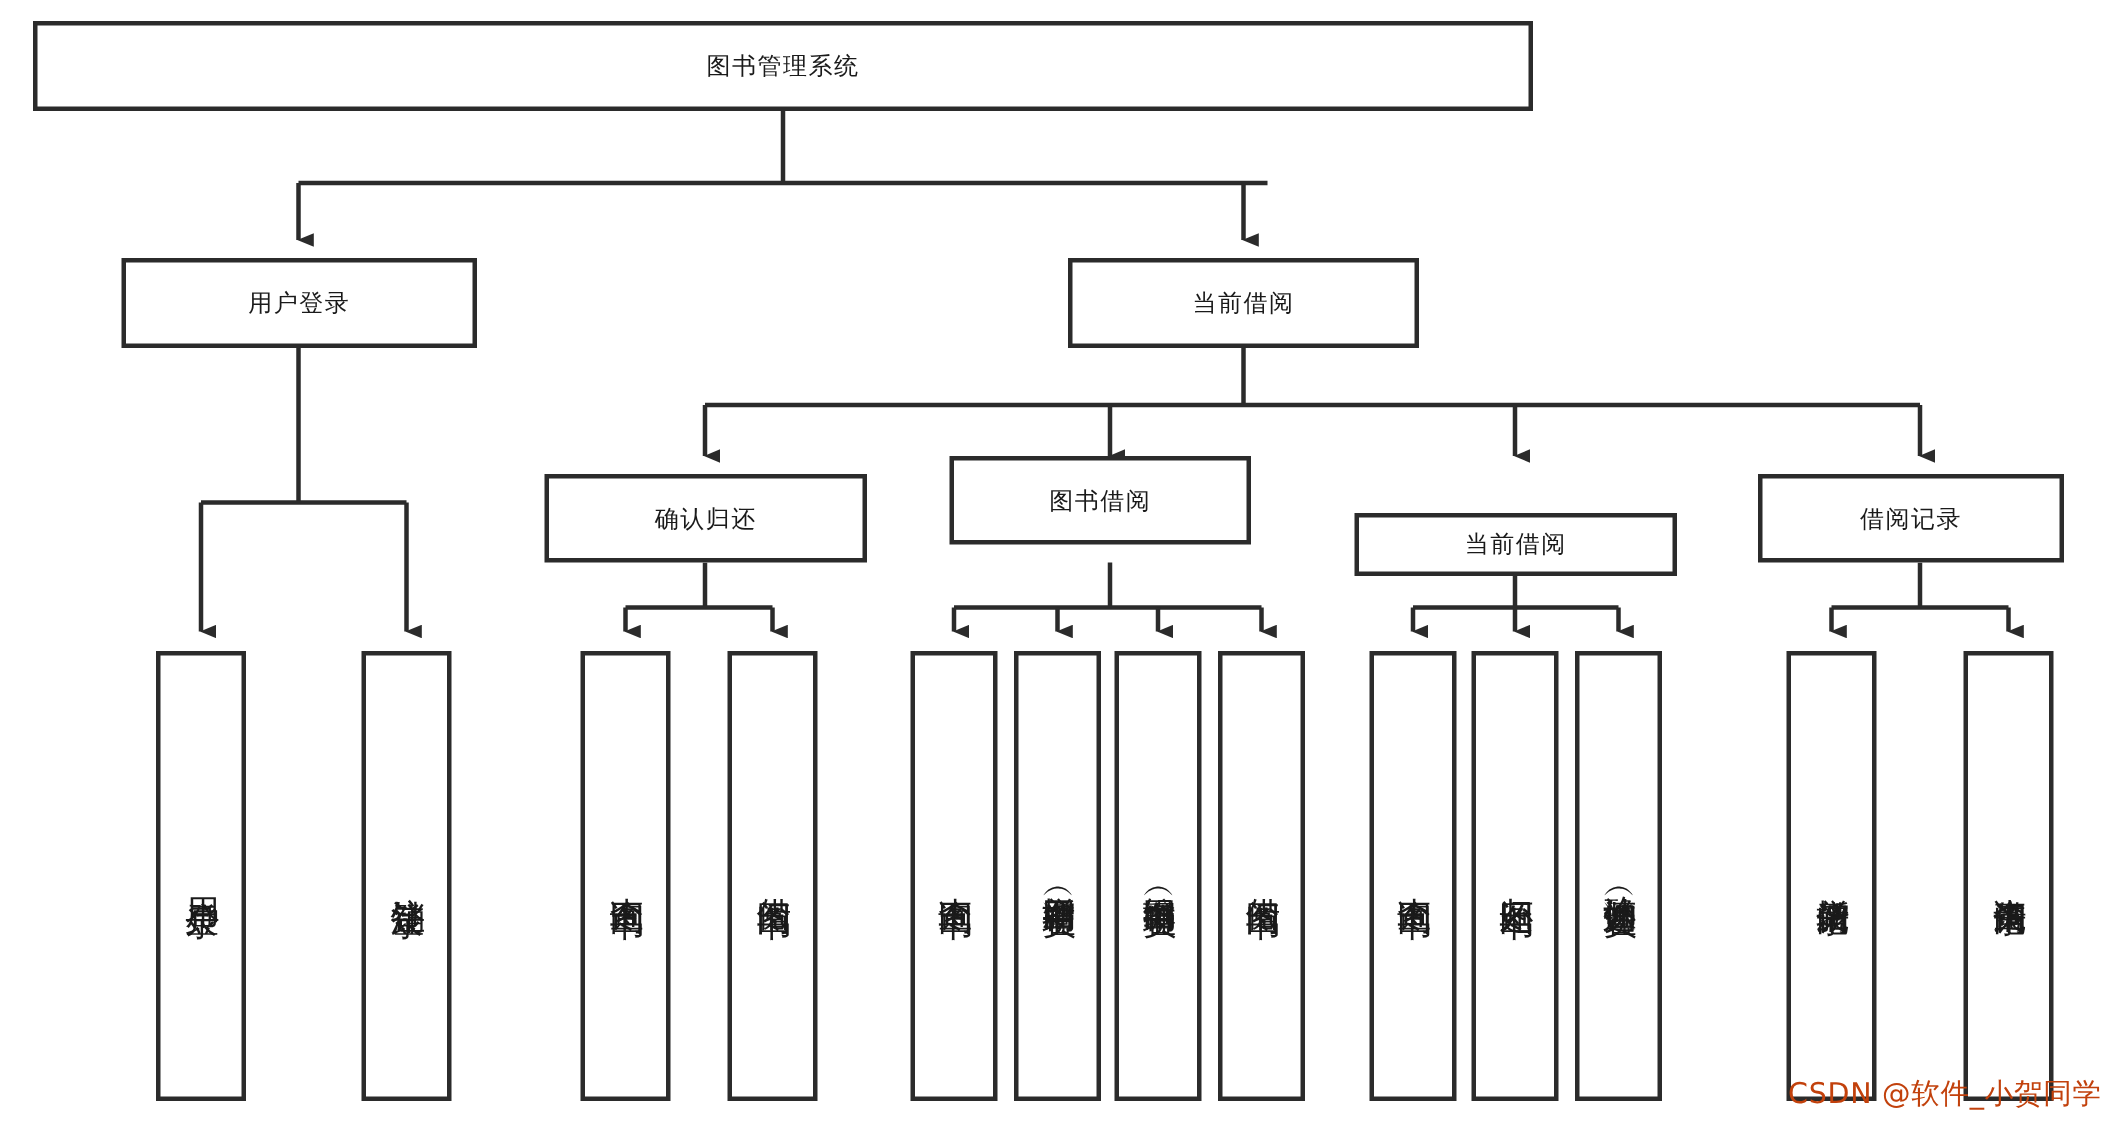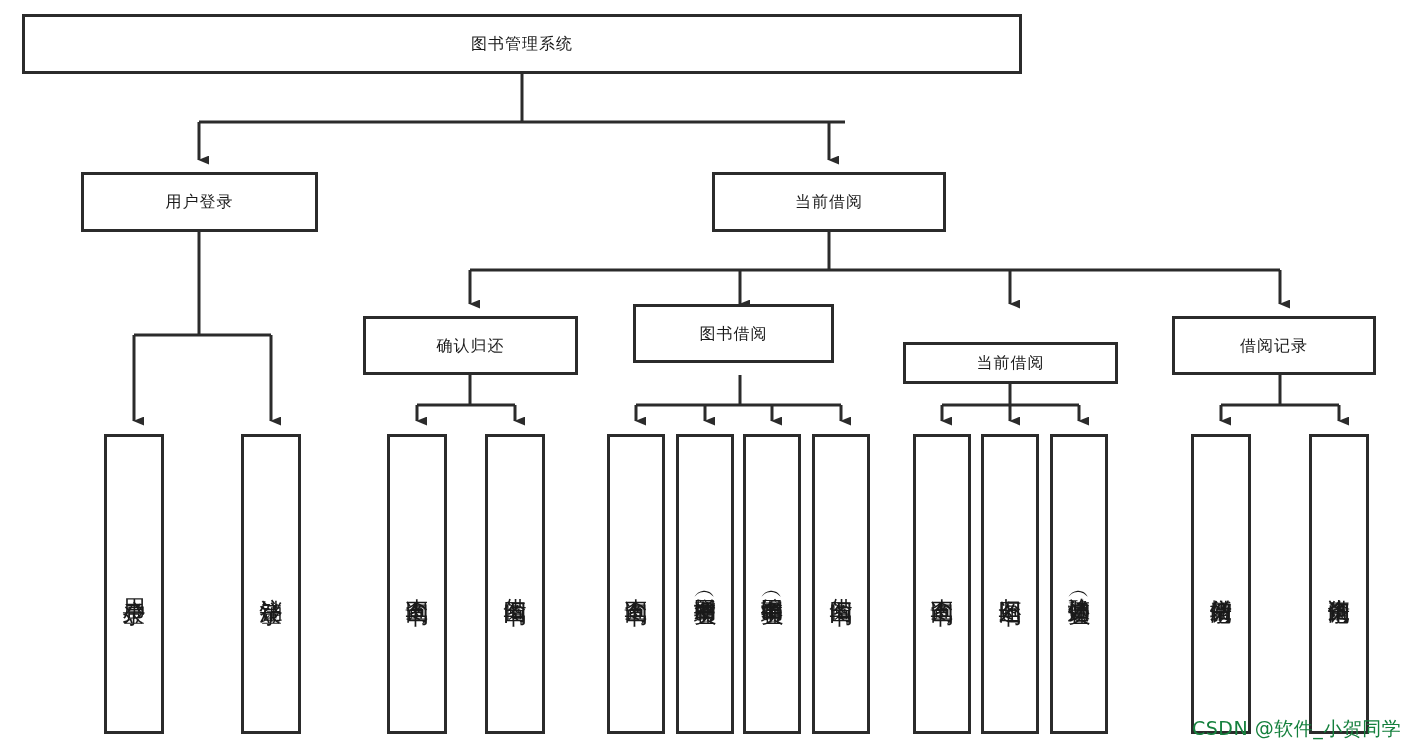--- a/index.html
+++ b/index.html
@@ -58,21 +58,21 @@
     max-height: 278px;
   }
   .node-box.vertical.tall .node-label {
     max-height: 292px;
     font-size: 22px;
     letter-spacing: 1px;
   }
   .watermark {
     position: absolute;
     font-size: 19px;
-    color: #15803d;
+    color: #c2410c;
     white-space: nowrap;
     letter-spacing: 0.5px;
     pointer-events: none;
   }
 </style>
 </head>
 <body>
 
 <div id="diagram-root">
 

